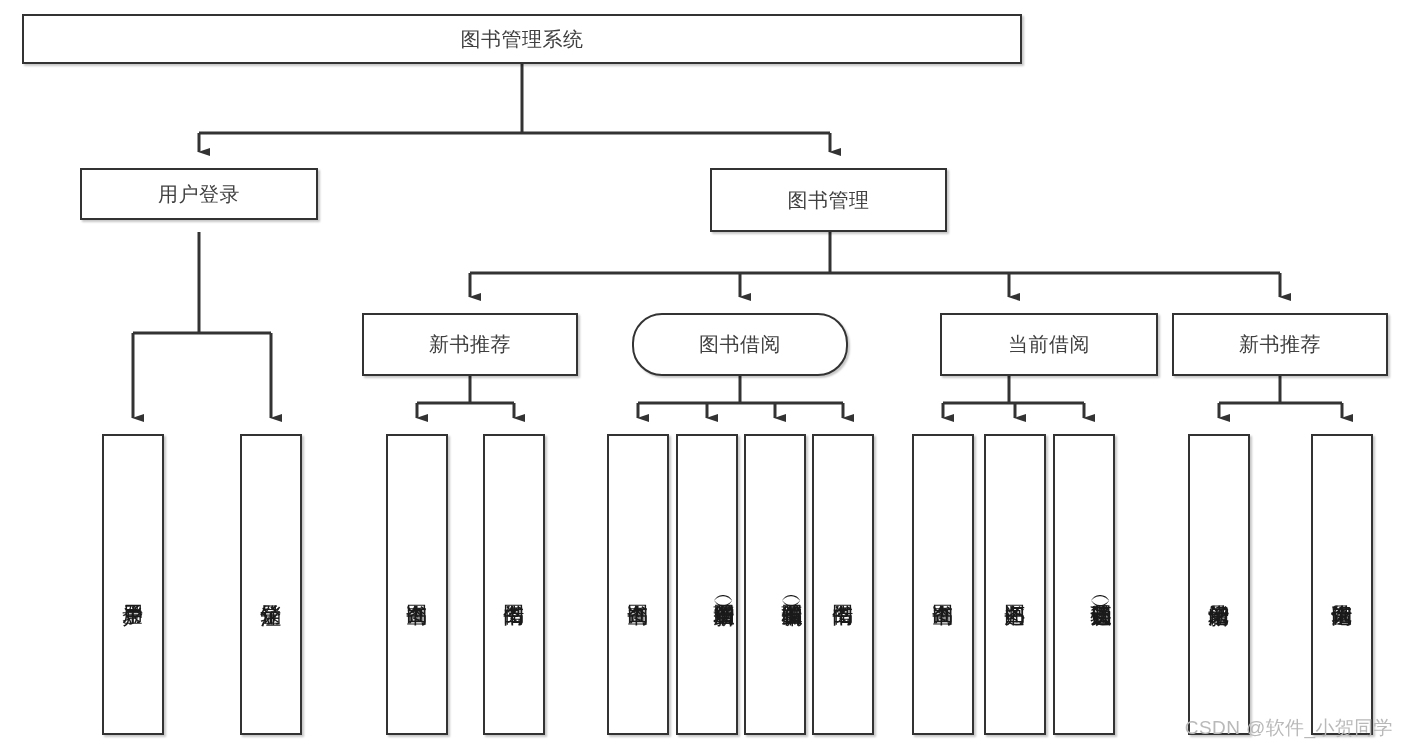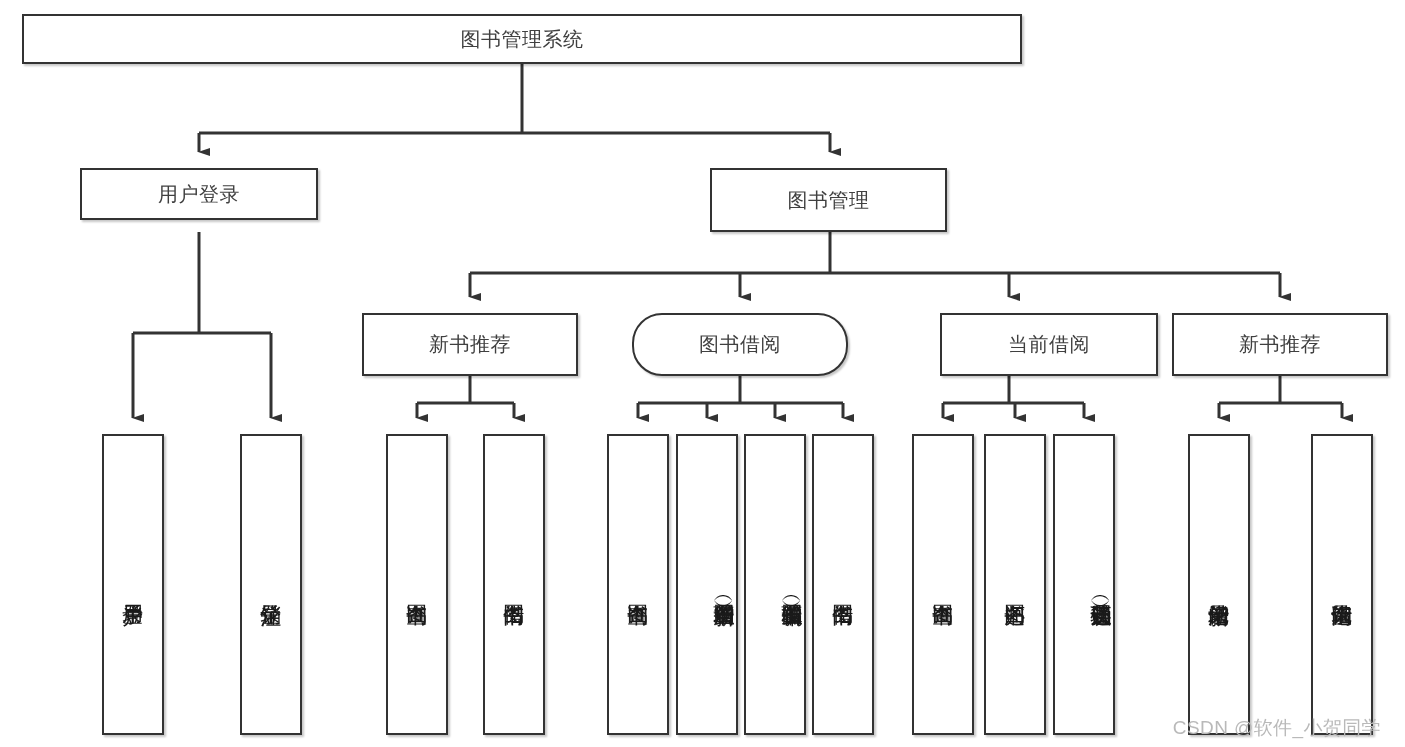--- a/index.html
+++ b/index.html
@@ -59,21 +59,21 @@
   #connectors {
     position: absolute;
     left: 0;
     top: 0;
     width: 1405px;
     height: 747px;
     pointer-events: none;
   }
   #watermark {
     position: absolute;
-    right: 24px;
+    right: 12px;
     bottom: 6px;
     font-size: 19px;
     color: #b9b9b9;
     letter-spacing: 0.4px;
     white-space: nowrap;
   }
 </style>
 </head>
 <body>
 

